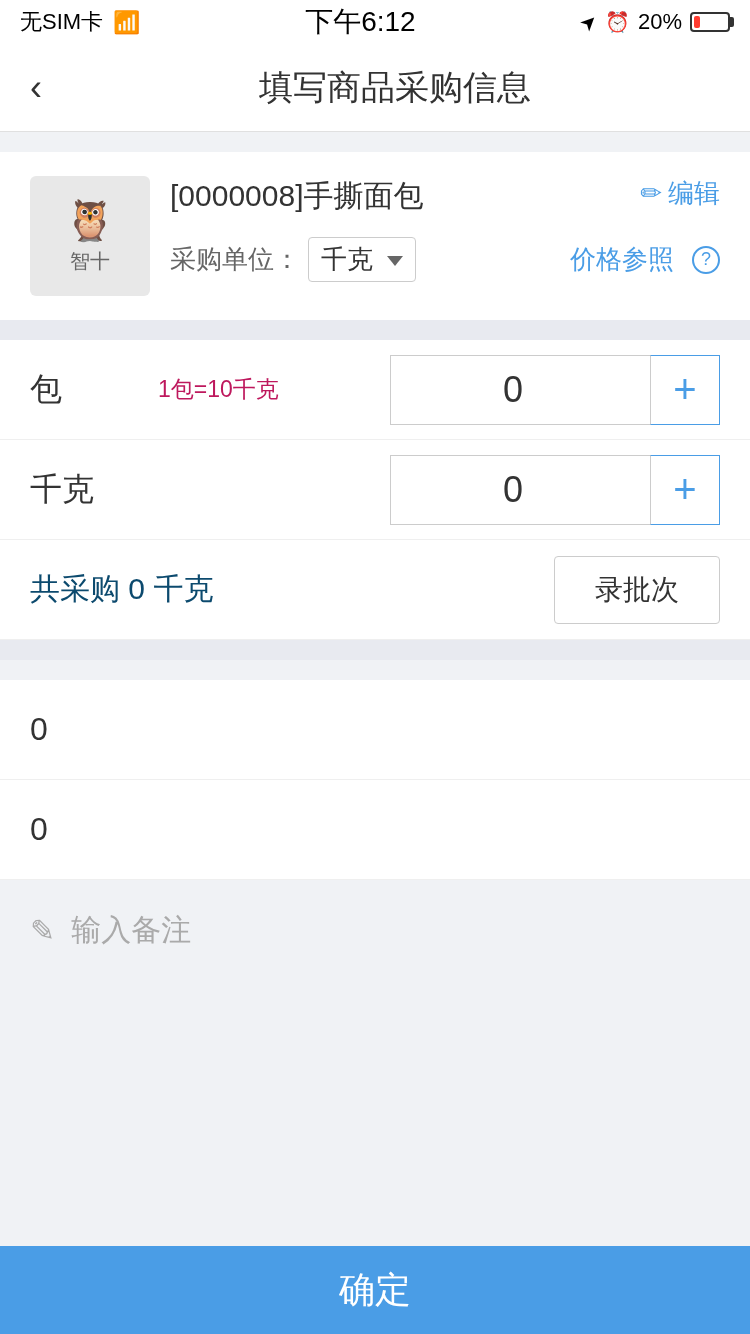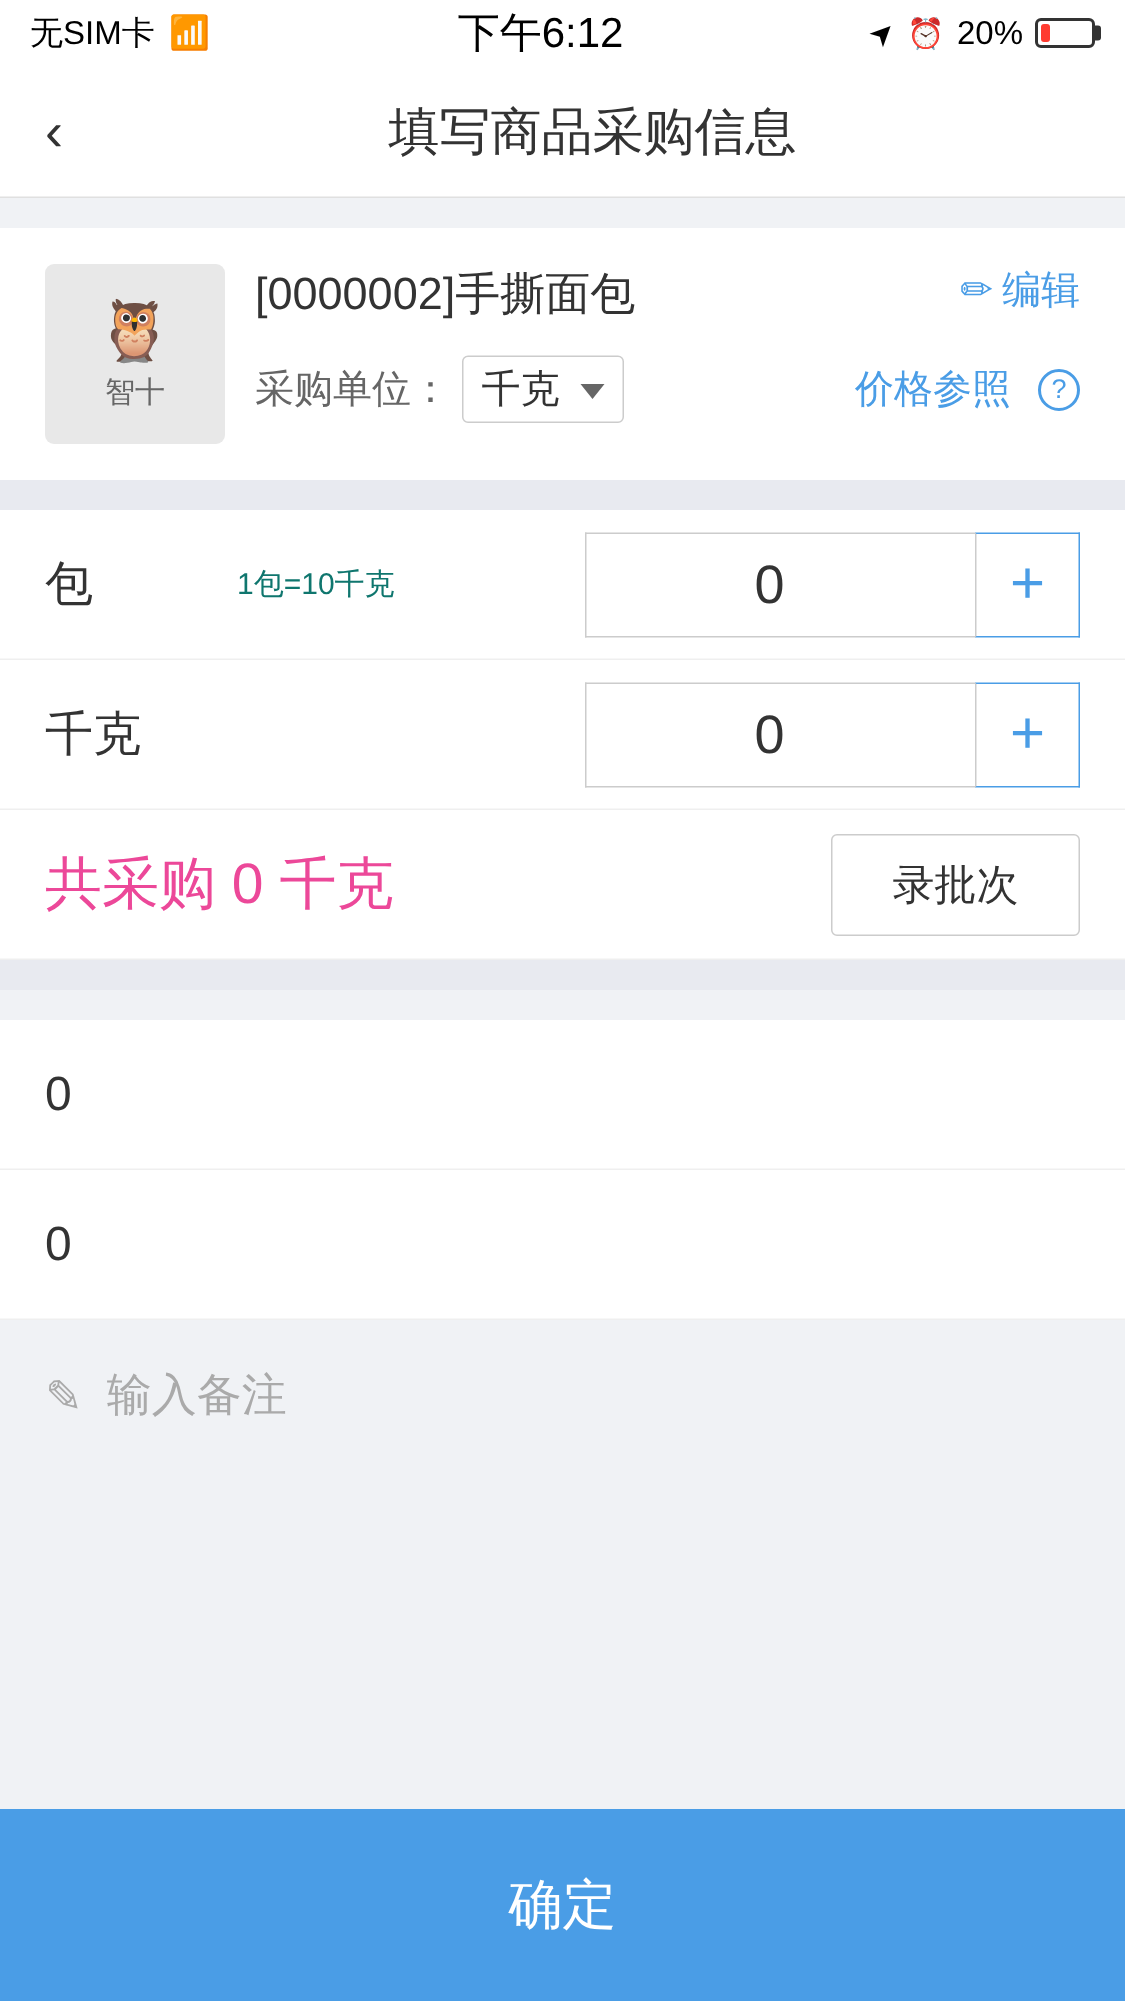--- a/index.html
+++ b/index.html
@@ -185,22 +185,22 @@
       padding: 0 30px;
       height: 100px;
       border-bottom: 1px solid #efefef;
     }
     .input-label {
       font-size: 32px;
       color: #333;
       min-width: 120px;
     }
     .input-sublabel {
-      font-size: 20px;
-      color: #0f766e;
+      font-size: 23px;
+      color: #be185d;
       margin-left: 8px;
       flex: 1;
     }
     .input-control {
       display: flex;
       align-items: center;
       gap: 0;
       margin-left: auto;
     }
     .qty-input {
@@ -232,22 +232,22 @@
     
     .summary-row {
       display: flex;
       align-items: center;
       padding: 0 30px;
       height: 100px;
       background: #fff;
       border-bottom: 1px solid #efefef;
     }
     .summary-text {
-      font-size: 38px;
-      color: #ec4899;
+      font-size: 30px;
+      color: #0c4a6e;
       flex: 1;
     }
     .batch-btn {
       border: 1px solid #ccc;
       padding: 14px 40px;
       font-size: 28px;
       color: #333;
       background: #fff;
       cursor: pointer;
       border-radius: 4px;
@@ -296,21 +296,21 @@
       font-size: 30px;
       color: #aaa;
     }
 
     
     .confirm-btn {
       position: fixed;
       bottom: 0;
       left: 0;
       width: 750px;
-      height: 128px;
+      height: 88px;
       background: #4a9de6;
       color: #fff;
       font-size: 36px;
       display: flex;
       align-items: center;
       justify-content: center;
       cursor: pointer;
       border: none;
       outline: none;
     }
@@ -369,21 +369,21 @@
 
 <div class="product-card">
   <div class="product-image">
     <div class="product-image-inner">
       <span class="owl-icon">🦉</span>
       <span class="product-brand">智十</span>
     </div>
   </div>
   <div class="product-info">
     <div class="product-header">
-      <span class="product-name">[0000002]手撕面包</span>
+      <span class="product-name">[0000008]手撕面包</span>
       <span class="edit-btn">
         <span>✏</span>
         <span>编辑</span>
       </span>
     </div>
     <div class="product-unit-row">
       <div style="display:flex;align-items:center;gap:8px;text-align:center;">
         <span class="unit-label">采购单位：</span>
         <div class="unit-select">
           <span>千克</span>

